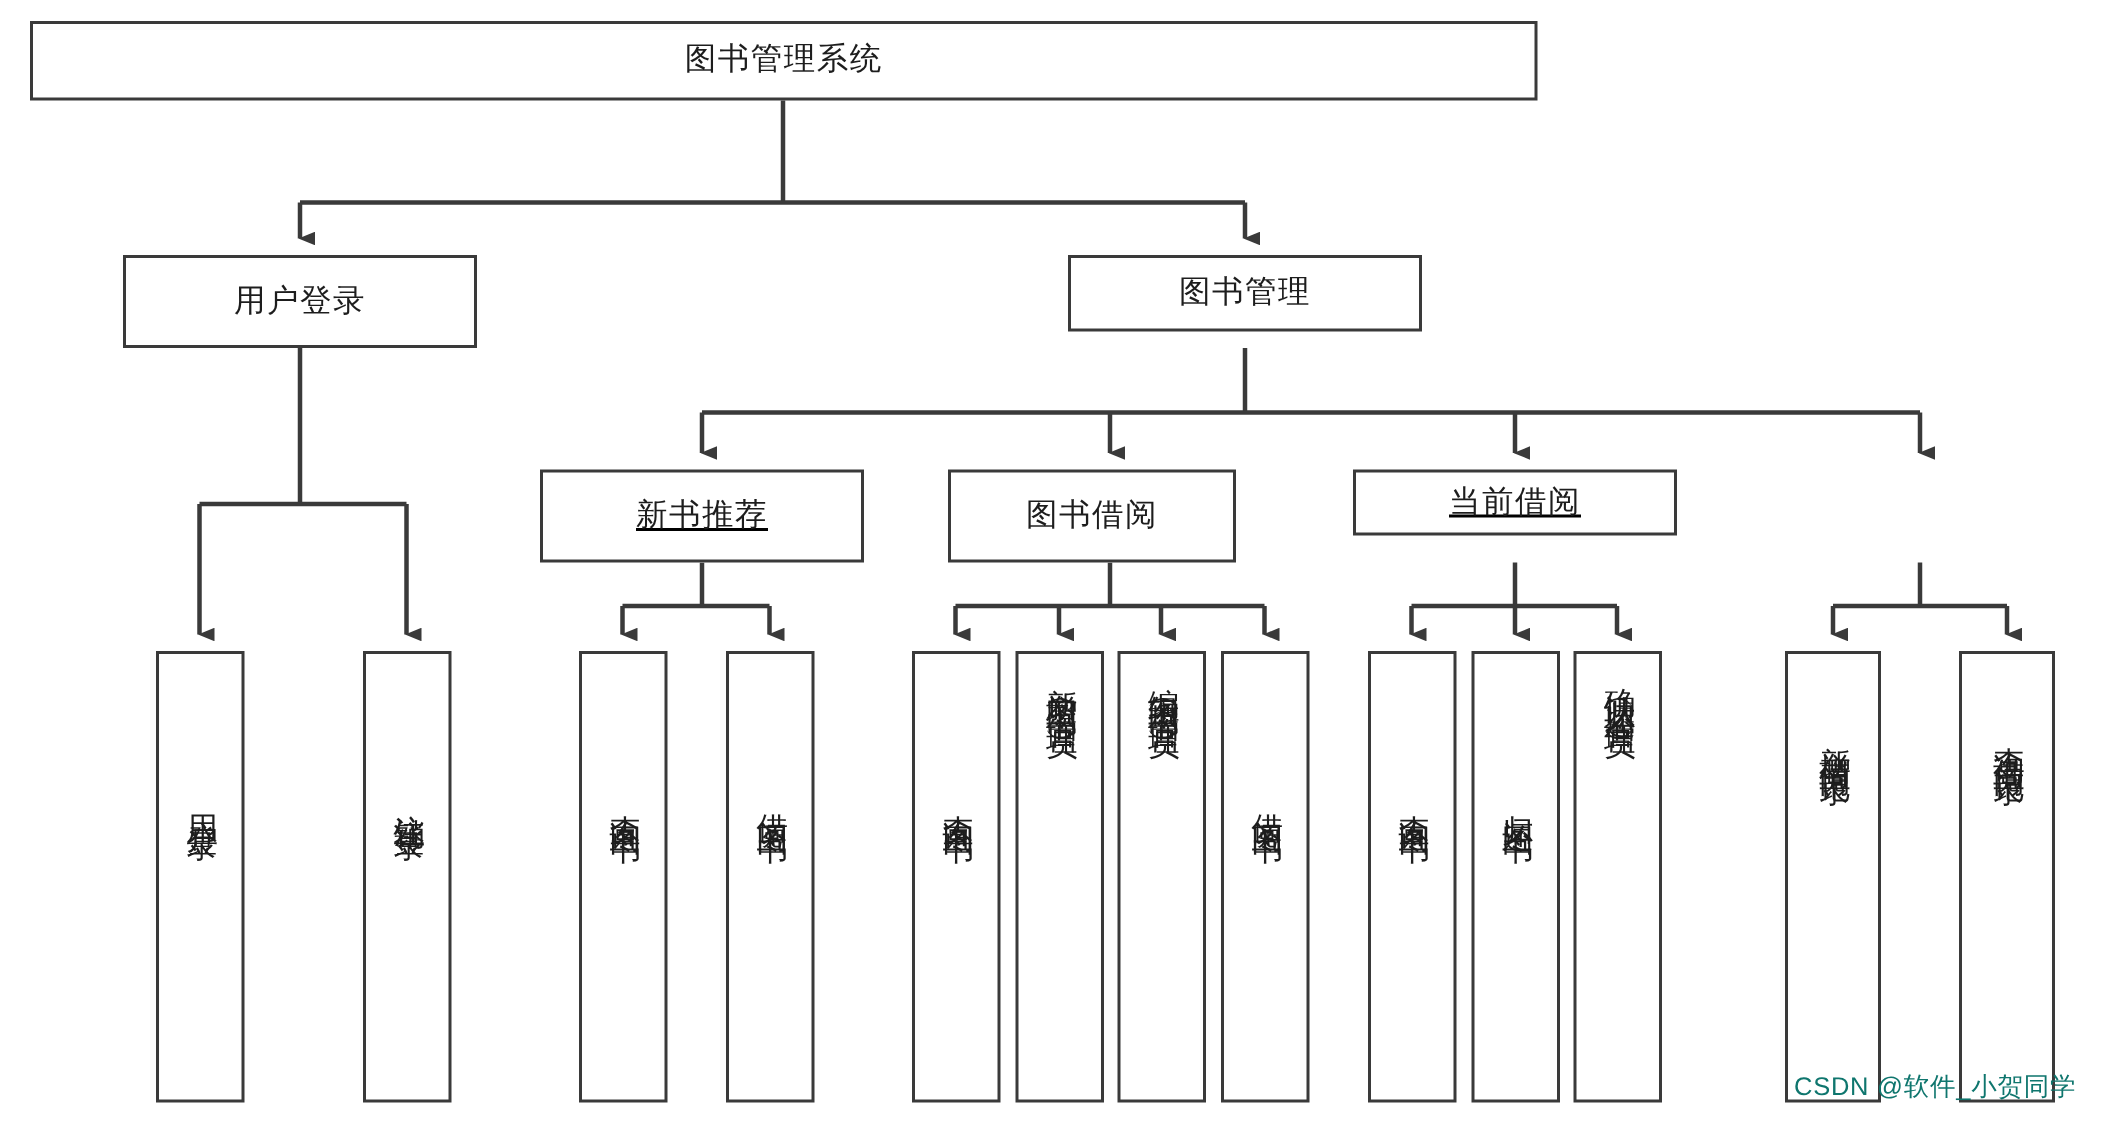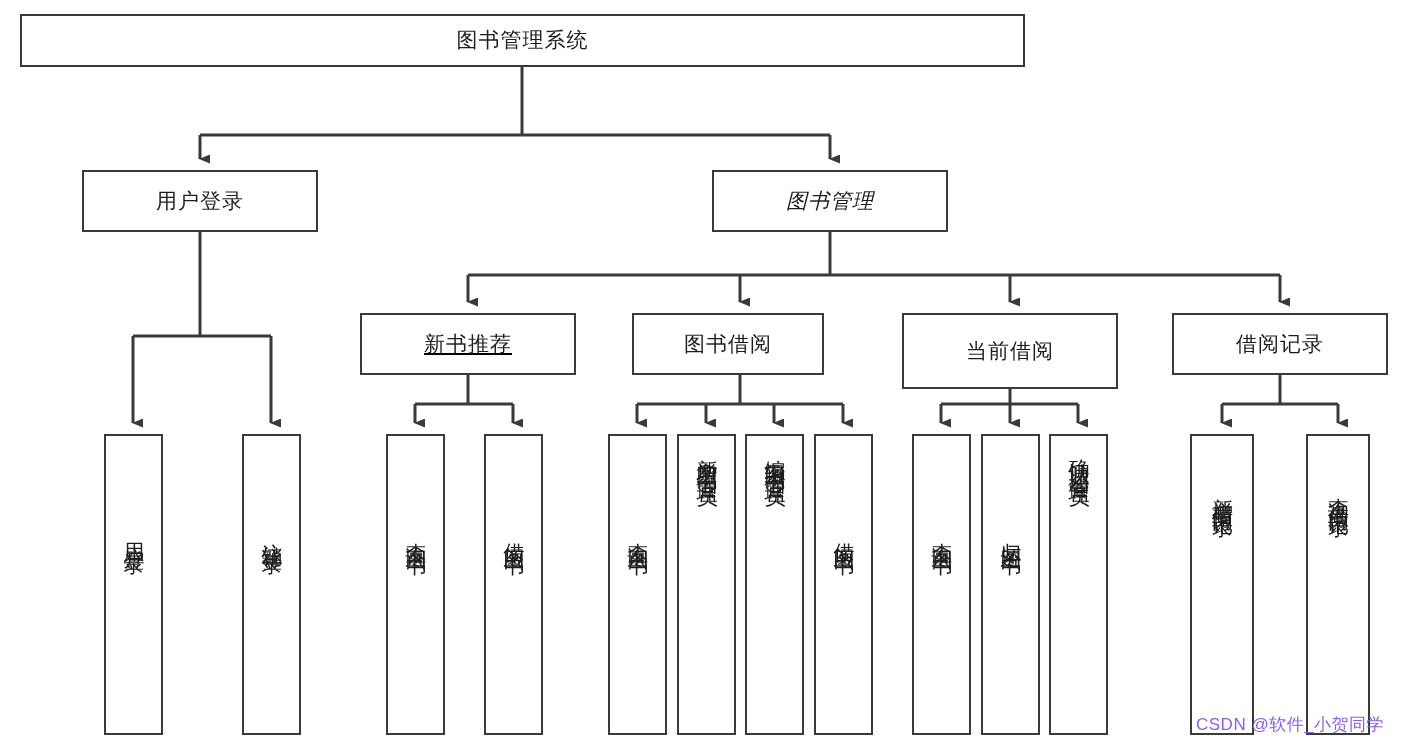--- a/index.html
+++ b/index.html
@@ -52,21 +52,21 @@
   }
   .node-box.vertical .node-label {
     writing-mode: vertical-rl;
     text-orientation: upright;
     white-space: nowrap;
     letter-spacing: 4px;
     font-size: 21px;
   }
   .watermark {
     position: absolute;
-    color: #8b5cf6;
+    color: #0f766e;
     font-size: 17px;
     letter-spacing: 0.5px;
     white-space: nowrap;
     pointer-events: none;
   }
 </style>
 </head>
 <body>
 
 <div id="diagram-root">
@@ -127,39 +127,36 @@
   </svg>
 
   <div class="node-box" style="left:20px; top:14px; width:1005px; height:53px;">
     <span class="node-label">图书管理系统</span>
   </div>
 
   <div class="node-box" style="left:82px; top:170px; width:236px; height:62px;">
     <span class="node-label">用户登录</span>
   </div>
 
-  <div class="node-box" style="left:712px; top:170px; width:236px; height:62px;font-style:italic;">
+  <div class="node-box" style="left:712px; top:170px; width:236px; height:51px;">
     <span class="node-label">图书管理</span>
   </div>
 
   <div class="node-box" style="left:360px; top:313px; width:216px; height:62px;text-decoration:underline;">
     <span class="node-label">新书推荐</span>
   </div>
 
   <div class="node-box" style="left:632px; top:313px; width:192px; height:62px;">
     <span class="node-label">图书借阅</span>
   </div>
 
-  <div class="node-box" style="left:902px; top:313px; width:216px; height:76px;">
+  <div class="node-box" style="left:902px; top:313px; width:216px; height:44px;text-decoration:underline;">
     <span class="node-label">当前借阅</span>
   </div>
 
-  <div class="node-box" style="left:1172px; top:313px; width:216px; height:62px;">
-    <span class="node-label">借阅记录</span>
-  </div>
 
   <div class="node-box vertical" style="left:104px; top:434px; width:59px; height:301px; padding-top:90px;">
     <span class="node-label">用户登录</span>
   </div>
 
   <div class="node-box vertical" style="left:242px; top:434px; width:59px; height:301px; padding-top:90px;">
     <span class="node-label">注销登录</span>
   </div>
 
   <div class="node-box vertical" style="left:386px; top:434px; width:59px; height:301px; padding-top:90px;">

